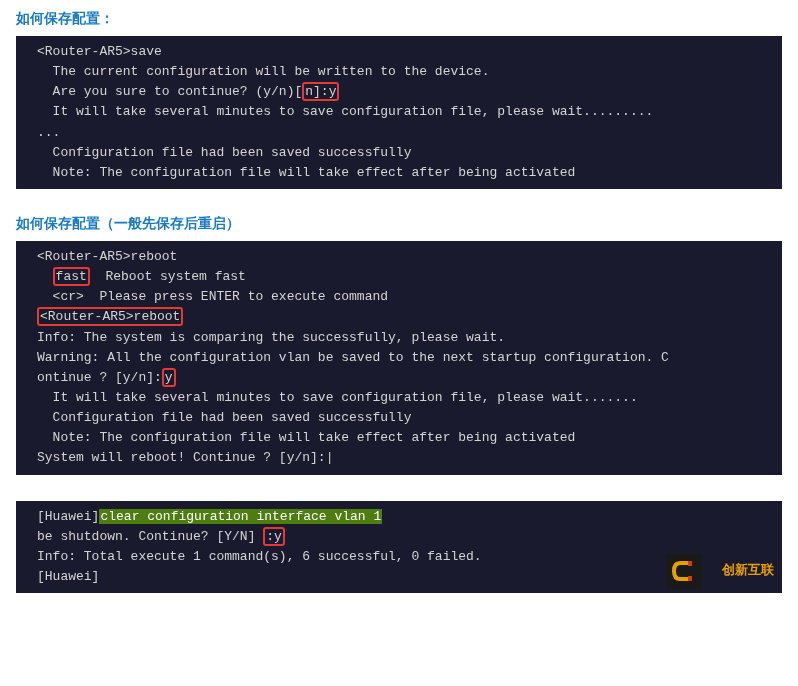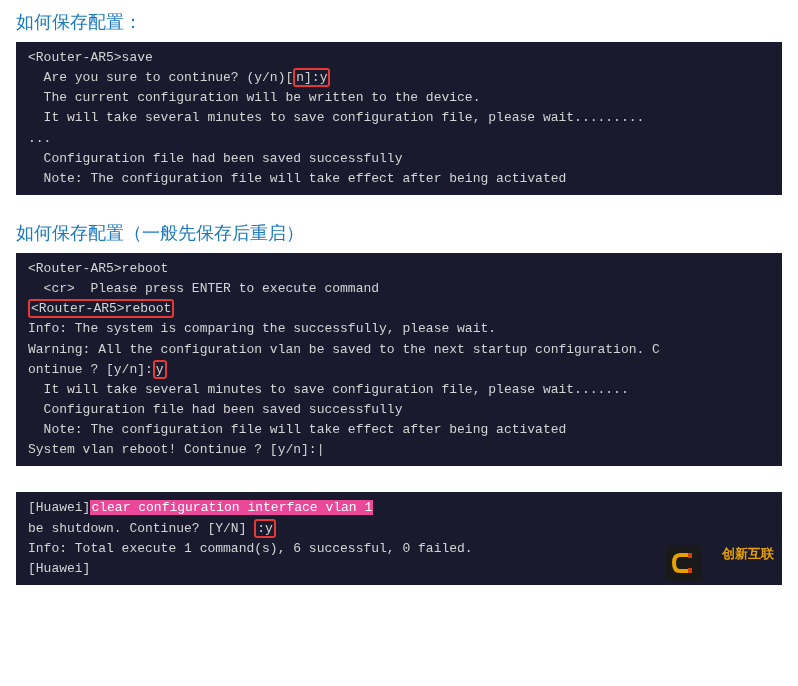--- a/index.html
+++ b/index.html
@@ -10,65 +10,66 @@
       font-family: Arial, sans-serif;
       overflow-x: hidden;
     }
 
     .section {
       padding: 10px 16px 6px 16px;
     }
 
     .section-title {
       color: #1a7abf;
-      font-size: 18px;
-      font-weight: normal;
+      font-size: 14px;
+      font-weight: bold;
       margin-bottom: 8px;
     }
 
     .terminal {
       background: #1a1a2e;
       color: #d4d4d4;
       font-family: 'Courier New', Courier, monospace;
       font-size: 13px;
-      padding: 6px 12px;
+      padding: 6px 21px;
       line-height: 1.55;
       overflow: hidden;
       position: relative;
     }
 
     .terminal .line {
       white-space: pre;
       display: block;
     }
 
     .highlight-red {
       border: 2px solid #e53935;
       border-radius: 3px;
       padding: 0 1px;
       display: inline;
     }
 
     .highlight-blue-bg {
-      background: #ec4899;
+      background: #4d7c0f;
       color: #fff;
       padding: 0 1px;
       display: inline;
     }
 
     .divider {
       height: 10px;
     }
 
     
     .watermark {
       position: absolute;
       bottom: 4px;
       right: 8px;
       display: flex;
+      align-items: center;
       gap: 20px;
     }
     .watermark-logo {
       width: 36px;
       height: 36px;
     }
     .watermark-text {
       color: #e8a000;
       font-size: 13px;
       font-weight: bold;
@@ -78,44 +79,45 @@
       position: relative;
     }
   </style>
 </head>
 <body>
 
 <div class="section">
   <div class="section-title">如何保存配置：</div>
   <div class="terminal">
     <span class="line">&lt;Router-AR5&gt;save</span>
+    <span class="line">  The current configuration will be written to the device.</span>
     <span class="line">  Are you sure to continue? (y/n)[<span class="highlight-red">n]:y</span></span>
-    <span class="line">  The current configuration will be written to the device.</span>
     <span class="line">  It will take several minutes to save configuration file, please wait.........</span>
     <span class="line">...</span>
     <span class="line">  Configuration file had been saved successfully</span>
     <span class="line">  Note: The configuration file will take effect after being activated</span>
   </div>
 </div>
 
 <div class="divider"></div>
 
 <div class="section">
   <div class="section-title">如何保存配置（一般先保存后重启）</div>
   <div class="terminal">
     <span class="line">&lt;Router-AR5&gt;reboot</span>
+    <span class="line">  <span class="highlight-red">fast</span>  Reboot system fast</span>
     <span class="line">  &lt;cr&gt;  Please press ENTER to execute command</span>
     <span class="line"><span class="highlight-red">&lt;Router-AR5&gt;reboot</span></span>
     <span class="line">Info: The system is comparing the successfully, please wait.</span>
     <span class="line">Warning: All the configuration vlan be saved to the next startup configuration. C</span>
     <span class="line">ontinue ? [y/n]:<span class="highlight-red">y</span></span>
     <span class="line">  It will take several minutes to save configuration file, please wait.......</span>
     <span class="line">  Configuration file had been saved successfully</span>
     <span class="line">  Note: The configuration file will take effect after being activated</span>
-    <span class="line">System vlan reboot! Continue ? [y/n]:|</span>
+    <span class="line">System will reboot! Continue ? [y/n]:|</span>
   </div>
 </div>
 
 <div class="divider"></div>
 
 <div class="section">
   <div class="terminal section3-terminal">
     <span class="line">[Huawei]<span class="highlight-blue-bg">clear configuration interface vlan 1</span></span>
     <span class="line">be shutdown. Continue? [Y/N] <span class="highlight-red">:y</span></span>
     <span class="line">Info: Total execute 1 command(s), 6 successful, 0 failed.</span>

